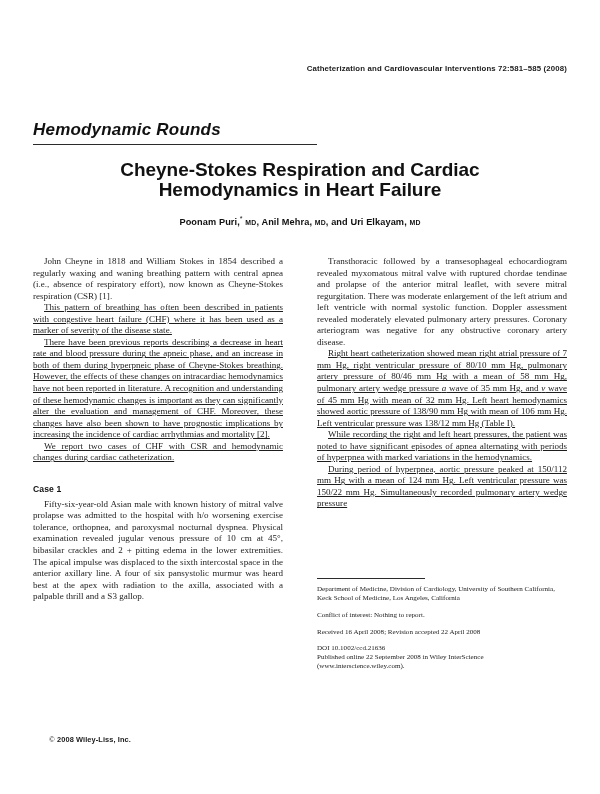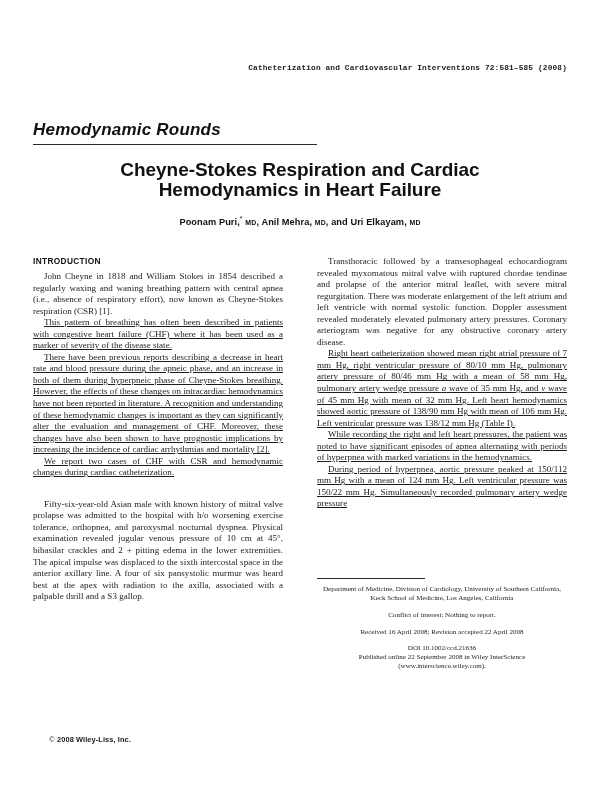--- a/index.html
+++ b/index.html
@@ -16,21 +16,21 @@
     overflow: hidden;
     font-family: "Liberation Serif", serif;
     color: #1a1a1a;
   }
 
   
   .running-head {
     position: absolute;
     top: 64px;
     right: 33px;
-    font-family: Liberation Mono, monospace;
+    font-family: Liberation Sans, sans-serif;
     font-size: 7.8px;
     font-weight: bold;
     letter-spacing: 0.15px;
     color: #1a1a1a;
     white-space: nowrap;
   }
 
   
   .section-label-wrap {
     position: absolute;
@@ -144,21 +144,21 @@
   .footnote-rule {
     position: absolute;
     left: 317px;
     top: 578px;
     width: 108px;
     height: 1px;
     background: #2b2b2b;
   }
   .footnote-zone p {
     margin: 0 0 7.5px 0;
-    text-align: center;
+    text-align: left;
   }
   .footnote-zone p.tight { margin-bottom: 0; }
   .footnote-zone .affil { line-height: 9.3px; }
 
   
   .copyright {
     position: absolute;
     left: 33px;
     top: 735px;
     font-family: "Liberation Sans", sans-serif;
@@ -196,26 +196,26 @@
       <span>Poonam Puri,</span><span class="star">*</span>
       <span class="degree">MD</span><span>, </span><span>Anil Mehra,</span>
       <span class="degree">MD</span><span>, and </span><span>Uri Elkayam,</span>
       <span class="degree">MD</span>
     </div>
   </div>
 
   <div class="columns">
 
     <div class="col col-left">
-      <div class="head">INTRODUCTION</div>
       <p class="body">John Cheyne in 1818 and William Stokes in 1854 described a regularly waxing and waning breathing pattern with central apnea (i.e., absence of respiratory effort), now known as Cheyne-Stokes respiration (CSR) [1].</p>
       <p class="body">This pattern of breathing has often been described in patients with congestive heart failure (CHF) where it has been used as a marker of severity of the disease state.</p>
       <p class="body">There have been previous reports describing a decrease in heart rate and blood pressure during the apneic phase, and an increase in both of them during hyperpneic phase of Cheyne-Stokes breathing. However, the effects of these changes on intracardiac hemodynamics have not been reported in literature. A recognition and understanding of these hemodynamic changes is important as they can significantly alter the evaluation and management of CHF. Moreover, these changes have also been shown to have prognostic implications by increasing the incidence of cardiac arrhythmias and mortality [2].</p>
       <p class="body">We report two cases of CHF with CSR and hemodynamic changes during cardiac catheterization.</p>
       <div class="spacer-case"></div>
+      <div class="head case">Case 1</div>
       <p class="body">Fifty-six-year-old Asian male with known history of mitral valve prolapse was admitted to the hospital with h/o worsening exercise tolerance, orthopnea, and paroxysmal nocturnal dyspnea. Physical examination revealed jugular venous pressure of 10 cm at 45°, bibasilar crackles and 2 + pitting edema in the lower extremities. The apical impulse was displaced to the sixth intercostal space in the anterior axillary line. A four of six pansystolic murmur was heard best at the apex with radiation to the axilla, associated with a palpable thrill and a S3 gallop.</p>
     </div>
 
     <div class="col col-right">
       <p class="body">Transthoracic followed by a transesophageal echocardiogram revealed myxomatous mitral valve with ruptured chordae tendinae and prolapse of the anterior mitral leaflet, with severe mitral regurgitation. There was moderate enlargement of the left atrium and left ventricle with normal systolic function. Doppler assessment revealed moderately elevated pulmonary artery pressures. Coronary arteriogram was negative for any obstructive coronary artery disease.</p>
       <p class="body"><span>Right heart catheterization showed mean right atrial pressure of 7 mm Hg, right ventricular pressure of 80/10 mm Hg, pulmonary artery pressure of 80/46 mm Hg with a mean of 58 mm Hg, pulmonary artery wedge pressure </span><em class="wave">a</em><span> wave of 35 mm Hg, and </span><em class="wave">v</em><span> wave of 45 mm Hg with mean of 32 mm Hg. Left heart hemodynamics showed aortic pressure of 138/90 mm Hg with mean of 106 mm Hg. Left ventricular pressure was 138/12 mm Hg (Table I).</span></p>
       <p class="body">While recording the right and left heart pressures, the patient was noted to have significant episodes of apnea alternating with periods of hyperpnea with marked variations in the hemodynamics.</p>
       <p class="body">During period of hyperpnea, aortic pressure peaked at 150/112 mm Hg with a mean of 124 mm Hg. Left ventricular pressure was 150/22 mm Hg. Simultaneously recorded pulmonary artery wedge pressure</p>
     </div>
 

